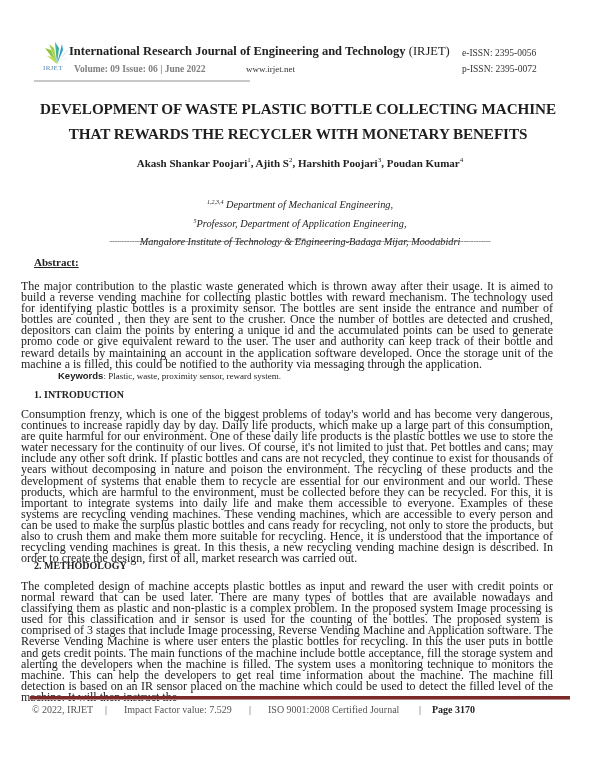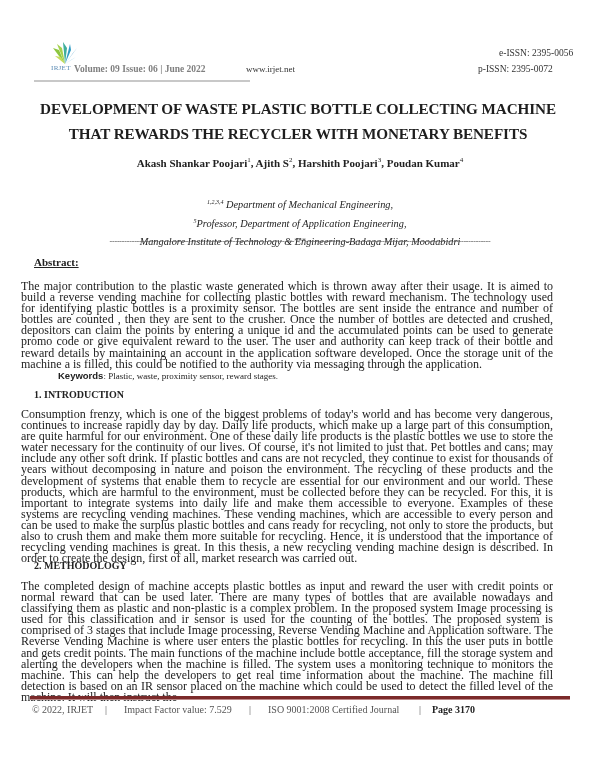--- a/index.html
+++ b/index.html
@@ -1,30 +1,30 @@
 <!DOCTYPE html>
 <html><head>
 <meta charset="utf-8">
 <style>
   html, body { margin:0; padding:0; background:#ffffff; }
   body { width:600px; height:776px; position:relative; overflow:hidden;
          font-family:"Liberation Serif", "DejaVu Serif", serif; color:#1a1a1a; }
 
   
   .hdr { position:absolute; left:34px; top:42px; width:516px; height:40px; }
-  .logo { position:absolute; left:16px; top:0; width:30px; height:34px; }
+  .logo { position:absolute; left:8px; top:0; width:30px; height:34px; }
   .logo svg { display:block; }
   .logo-text { position:absolute; left:1px; top:22px; font-size:7px; color:#5a8bb4; letter-spacing:0.3px;
                font-family:"Liberation Serif", serif; }
   .journal { position:absolute; left:35px; top:2px; font-size:12.5px; font-weight:bold; color:#222; white-space:nowrap; }
   .journal .abbr { font-weight:normal; }
   .volume { position:absolute; left:40px; top:22px; font-size:9.5px; color:#7f7f7f; font-weight:bold; white-space:nowrap; }
   .site { position:absolute; left:212px; top:22px; font-size:9px; color:#333; white-space:nowrap; }
-  .eissn { position:absolute; left:428px; top:6px; font-size:9.5px; color:#333; white-space:nowrap;margin-left:37px; }
-  .pissn { position:absolute; left:428px; top:22px; font-size:9.5px; color:#333; white-space:nowrap;margin-left:16px; }
+  .eissn { position:absolute; left:428px; top:6px; font-size:9.5px; color:#333; white-space:nowrap; }
+  .pissn { position:absolute; left:428px; top:22px; font-size:9.5px; color:#333; white-space:nowrap; }
 
   .title { position:absolute; left:0; top:96px; width:596px; text-align:center; font-size:15.2px; font-weight:bold;
            color:#1e1e1e; line-height:25px; letter-spacing:-0.1px; }
   .authors { position:absolute; left:0; top:152px; width:600px; text-align:center; font-size:11px; font-weight:bold;
              line-height:17px; color:#222; }
   .authors sup { font-size:7px; font-weight:normal; }
   .affil { position:absolute; left:0; top:194px; width:600px; text-align:center; font-size:10.3px; font-style:italic;
            line-height:17px; color:#222; }
   .affil sup { font-size:6px; }
   .dashline { position:absolute; left:34px; top:238px; width:532px; height:8px; font-size:8px; line-height:8px;
@@ -62,20 +62,21 @@
       <path d="M15 22 L3 6 L9 8 Z" fill="#8cc63f"></path>
       <path d="M15 22 L7 2 L12 6 Z" fill="#a5d14b"></path>
       <path d="M15 22 L13 0 L17 6 Z" fill="#3fae9b"></path>
       <path d="M15 22 L20 2 L21 8 Z" fill="#2d9bc4"></path>
       <path d="M15 22 L27 6 L23 11 Z" fill="#1f86b8"></path>
       <path d="M15 22 L5 14 L11 15 Z" fill="#c5dc5a"></path>
       <path d="M15 22 L26 15 L21 18 Z" fill="#4aa8d0"></path>
     </svg>
     <div class="logo-text">IRJET</div>
   </div>
+  <div class="journal"><span>International Research Journal of Engineering and Technology</span> <span class="abbr">(IRJET)</span></div>
   <div class="volume">Volume: 09 Issue: 06 | June 2022</div>
   <div class="site">www.irjet.net</div>
   <div class="eissn">e-ISSN: 2395-0056</div>
   <div class="pissn">p-ISSN: 2395-0072</div>
 </div>
 <div style="position:absolute;left:34px;top:80px;width:216px;height:2px;background:#c8c8c8;"></div>
 
 <div class="title">
   <div>DEVELOPMENT OF WASTE PLASTIC BOTTLE COLLECTING MACHINE</div>
   <div>THAT REWARDS THE RECYCLER WITH MONETARY BENEFITS</div>
@@ -94,21 +95,21 @@
   <div><sup>1,2,3,4</sup> <span>Department of Mechanical Engineering,</span></div>
   <div><sup>5</sup><span>Professor, Department of Application Engineering,</span></div>
   <div><span>Mangalore Institute of Technology &amp; Engineering-Badaga Mijar, Moodabidri</span></div>
 </div>
 
 <div class="dashline">---------------------------------------------------------------------------***---------------------------------------------------------------------------</div>
 
 <div class="abs-head">Abstract:</div>
 <div class="para p-abstract">The major contribution to the plastic waste generated which is thrown away after their usage. It is aimed to build a reverse vending machine for collecting plastic bottles with reward mechanism. The technology used for identifying plastic bottles is a proximity sensor. The bottles are sent inside the entrance and number of bottles are counted , then they are sent to the crusher. Once the number of bottles are detected and crushed, depositors can claim the points by entering a unique id and the accumulated points can be used to generate promo code or give equivalent reward to the user. The user and authority can keep track of their bottle and reward details by maintaining an account in the application software developed. Once the storage unit of the machine a is filled, this could be notified to the authority via messaging through the application.</div>
 
-<div class="keywords"><b>Keywords</b><span>: Plastic, waste, proximity sensor, reward stages.</span></div>
+<div class="keywords"><b>Keywords</b><span>: Plastic, waste, proximity sensor, reward system.</span></div>
 
 <div class="sec sec1">1. INTRODUCTION</div>
 <div class="para p-intro">Consumption frenzy, which is one of the biggest problems of today's world and has become very dangerous, continues to increase rapidly day by day. Daily life products, which make up a large part of this consumption, are quite harmful for our environment. One of these daily life products is the plastic bottles we use to store the water necessary for the continuity of our lives. Of course, it's not limited to just that. Pet bottles and cans; may include any other soft drink. If plastic bottles and cans are not recycled, they continue to exist for thousands of years without decomposing in nature and poison the environment. The recycling of these products and the development of systems that enable them to recycle are essential for our environment and our world. These products, which are harmful to the environment, must be collected before they can be recycled. For this, it is important to integrate systems into daily life and make them accessible to everyone. Examples of these systems are recycling vending machines. These vending machines, which are accessible to every person and can be used to make the surplus plastic bottles and cans ready for recycling, not only to store the products, but also to crush them and make them more suitable for recycling. Hence, it is understood that the importance of recycling vending machines is great. In this thesis, a new recycling vending machine design is described. In order to create the design, first of all, market research was carried out.</div>
 
 <div class="sec sec2">2. METHODOLOGY</div>
 <div class="para p-method">The completed design of machine accepts plastic bottles as input and reward the user with credit points  or normal reward that can be used later. There are many types of bottles that are available nowadays and classifying them as plastic and non-plastic is a complex problem. In the proposed system Image processing is used for this classification and ir sensor is used for the counting of the bottles. The proposed system is comprised of 3 stages that include Image processing, Reverse Vending Machine and Application software. The Reverse Vending Machine is where user enters the plastic bottles for recycling. In this the user puts in bottle and gets credit points. The main functions of the machine include bottle acceptance, fill the storage system and alerting the developers when the machine is filled. The system uses a monitoring technique to monitors the machine. This can help the developers to get real time information about the machine. The machine fill detection is based on an IR sensor placed on the machine which could be used to detect the filled level of the machine.  It will then instruct the</div>
 
 <div class="footer-rule"></div>
 <div class="footer-rule2"></div>
 <div class="footer">

